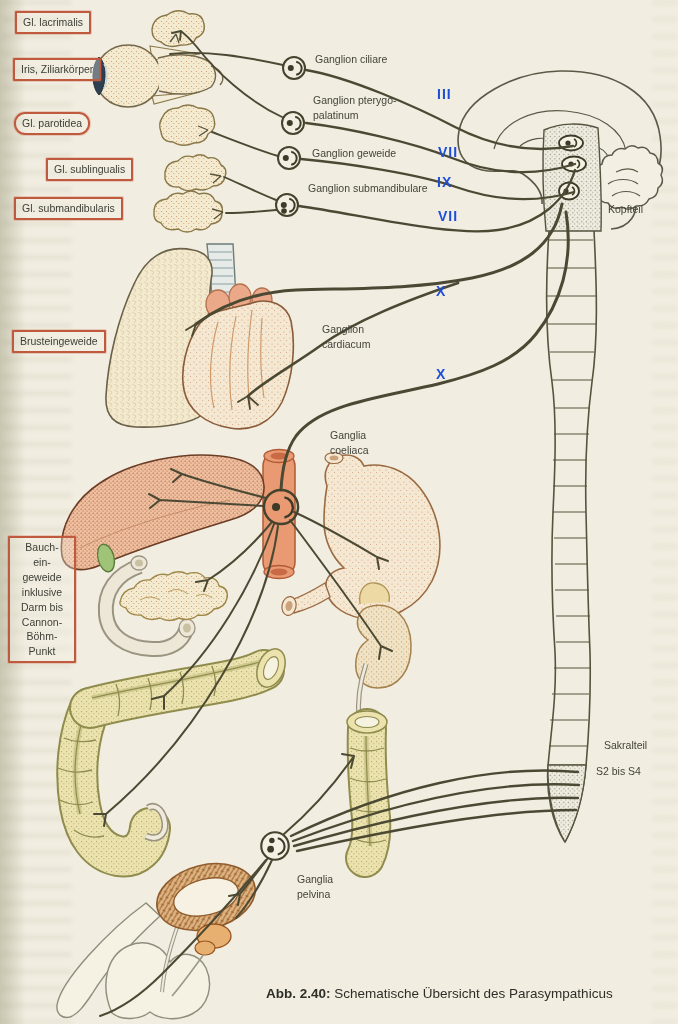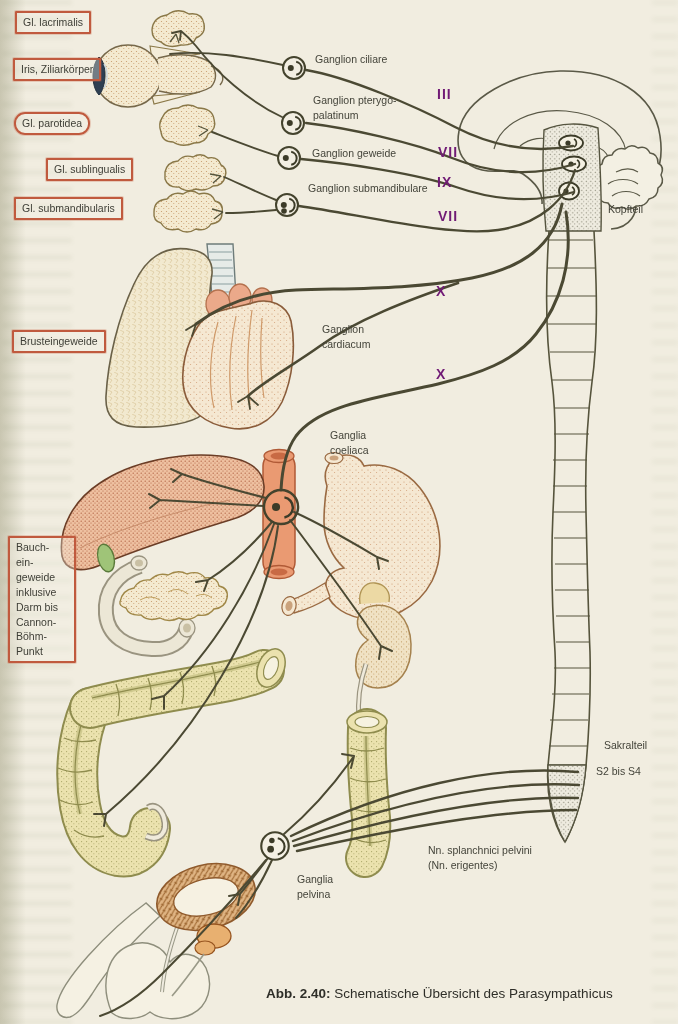--- a/index.html
+++ b/index.html
@@ -9,22 +9,22 @@
   .gutter{position:absolute;left:0;top:0;width:26px;height:100%;
           background:linear-gradient(90deg,#c9c6b1,rgba(201,198,177,0));}
   .bleed{position:absolute;top:0;height:100%;opacity:.14;filter:blur(2px);
          background:repeating-linear-gradient(180deg,rgba(110,125,85,.55) 0 5px,transparent 5px 17px);}
   .bleed.left{left:2px;width:70px;}
   .bleed.right{right:0;width:26px;opacity:.10;}
   
   .lb{position:absolute;font-size:10.5px;line-height:1.4;white-space:pre-line;color:#44443a;}
   .box{position:absolute;font-size:10.5px;line-height:1.42;white-space:pre-line;color:#3e3e36;
        border:2px solid #c05a3e;border-radius:1px;padding:2px 6px;background:rgba(244,240,228,.35);
-       box-shadow:0 0 0 1px rgba(198,94,64,.25);}
-  .rn{position:absolute;font-size:14px;font-weight:600;color:#701a75;letter-spacing:1px;}
+       box-shadow:0 0 0 1px rgba(198,94,64,.25);text-align:center;}
+  .rn{position:absolute;font-size:14px;font-weight:600;color:#1d4ed8;letter-spacing:1px;}
   .caption{position:absolute;left:266px;top:986px;font-size:13.5px;color:#2e2e28;}
   .caption b{font-weight:bold;}
   svg{position:absolute;left:0;top:0;}
 </style>
 </head>
 <body>
 
 <div id="page">
   <div class="gutter"></div>
   <div class="bleed left"></div>
@@ -316,21 +316,19 @@
 coeliaca</div>
   <div class="lb" style="left:297px;top:872px;">Ganglia
 pelvina</div>
 
   <div class="rn" style="left:437px;top:86px;">III</div>
   <div class="rn" style="left:438px;top:144px;">VII</div>
   <div class="rn" style="left:437px;top:174px;">IX</div>
   <div class="rn" style="left:438px;top:208px;">VII</div>
   <div class="rn" style="left:436px;top:283px;">X</div>
   <div class="rn" style="left:436px;top:366px;">X</div>
-  <div class="lb" style="left:428px;top:843px;">Nn. splanchnici pelvini
-(Nn. erigentes)</div>
 
   <div class="lb" style="left:608px;top:202px;">Kopfteil</div>
   <div class="lb" style="left:604px;top:738px;">Sakralteil</div>
   <div class="lb" style="left:596px;top:764px;">S2 bis S4</div>
 
   <div class="caption"><b>Abb. 2.40:</b><span> Schematische Übersicht des Parasympathicus</span></div>
 </div>
 
 </body></html>

